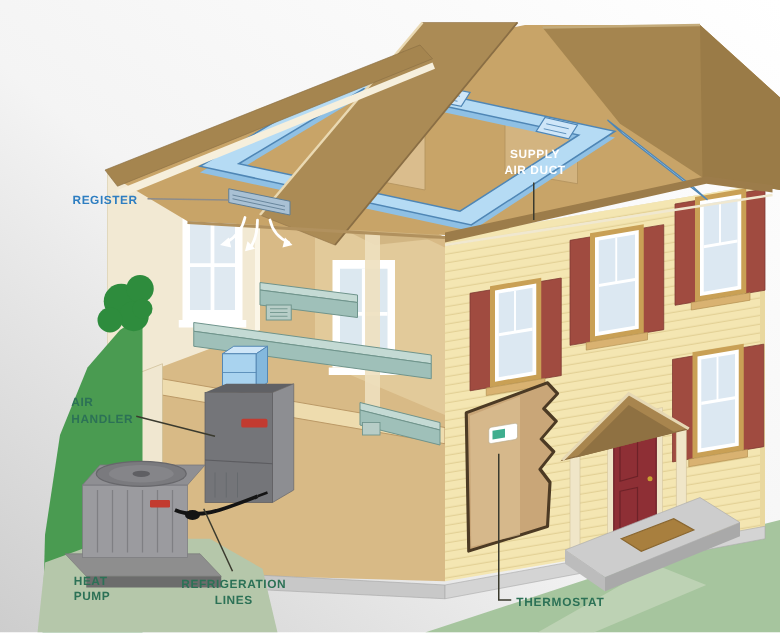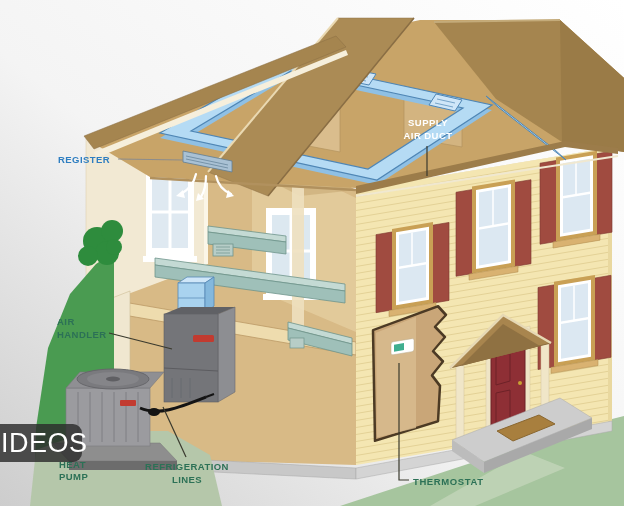--- a/index.html
+++ b/index.html
@@ -311,14 +311,13 @@
     <text class="lbl" x="59" y="468" fill="#2c7156">HEAT</text>
     <text class="lbl" x="59" y="480" fill="#2c7156">PUMP</text>
 
     <text class="lbl" x="187" y="470" text-anchor="middle" fill="#2c7156">REFRIGERATION</text>
     <text class="lbl" x="187" y="483" text-anchor="middle" fill="#2c7156">LINES</text>
 
     <text class="lbl-big" x="413" y="485" fill="#2c7156">THERMOSTAT</text>
   </g>
 </svg>
 
-<div class="videos-overlay">IDEOS</div>
 </div>
 
 </body></html>

